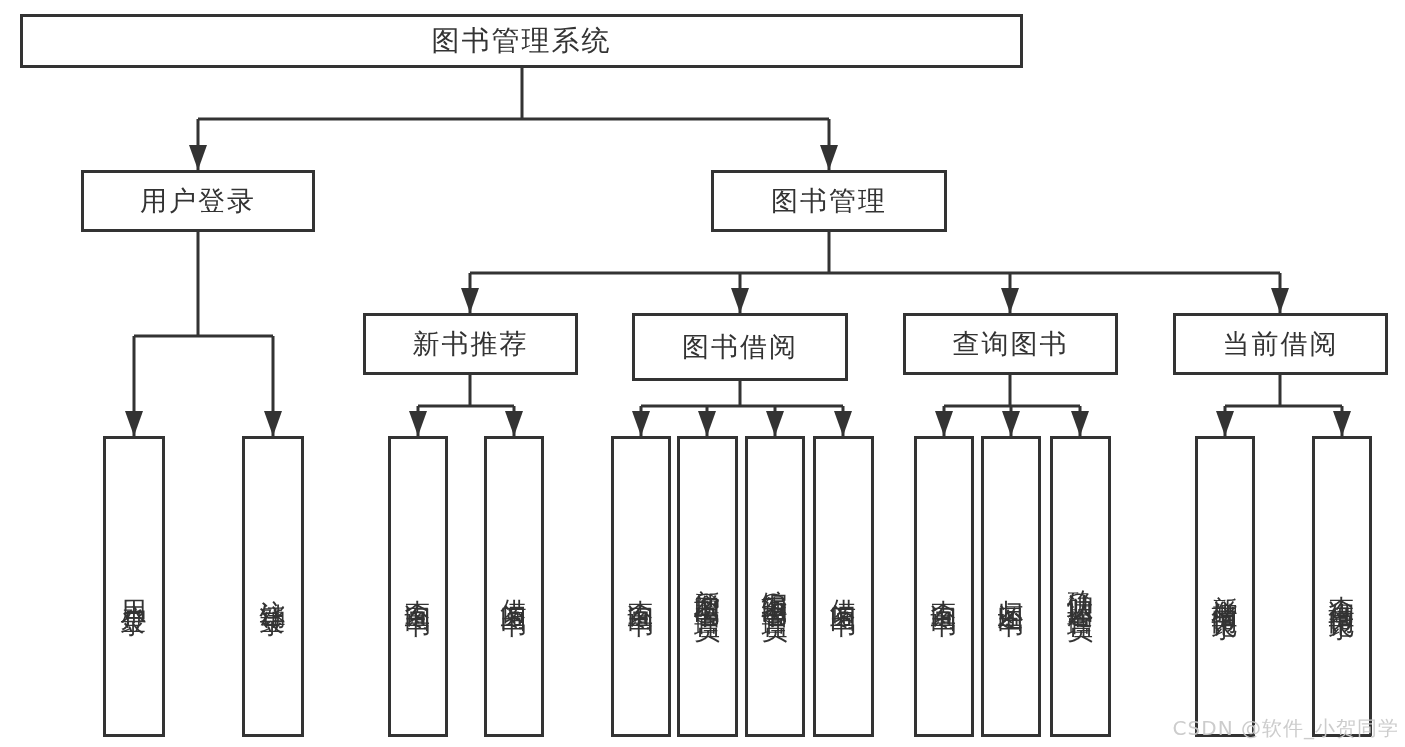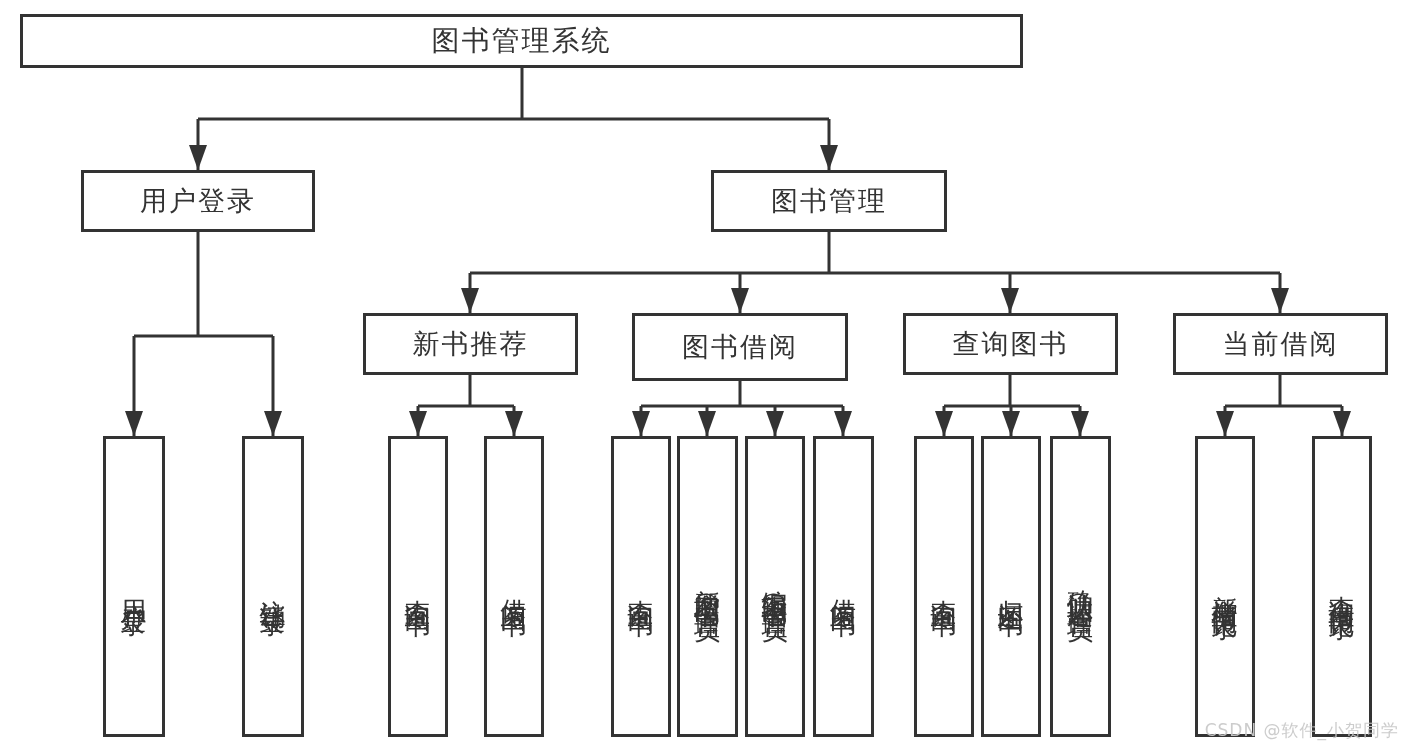--- a/index.html
+++ b/index.html
@@ -26,21 +26,21 @@
   .box.v span{
     writing-mode:vertical-rl;
     text-orientation:mixed;
     font-size:26px;
     letter-spacing:4px;
     line-height:1;
   }
   .watermark{
     position:absolute;
     right:6px;bottom:5px;
-    font-size:17px;
+    font-size:20px;
     letter-spacing:1px;
     color:rgba(201,201,201,0.95);
     z-index:6;
     white-space:nowrap;
   }
 </style>
 </head>
 <body>
 
 <div class="canvas">

